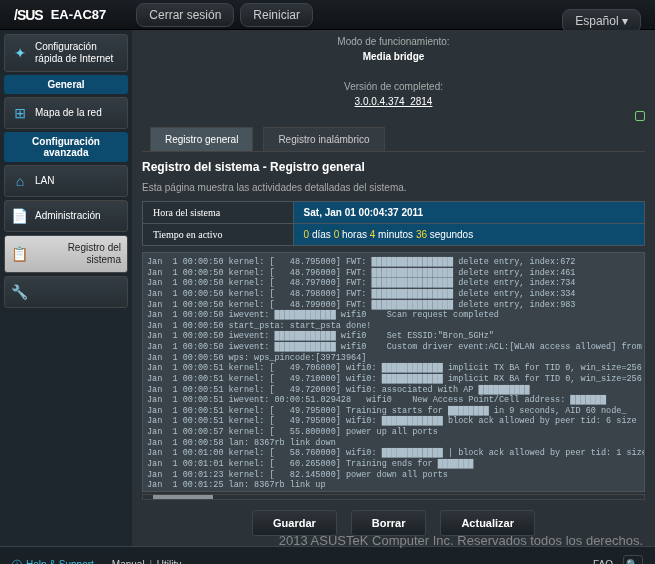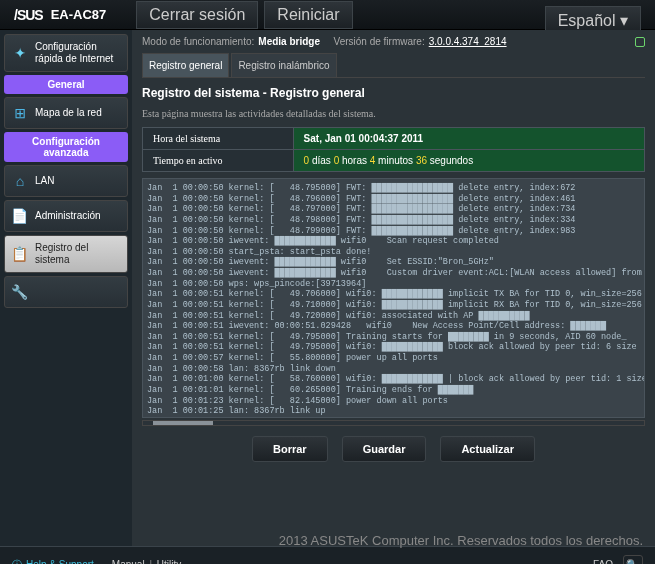--- a/index.html
+++ b/index.html
@@ -1,41 +1,41 @@
 <!DOCTYPE html>
 <html><head>
 <meta charset="utf-8">
 <style>
 * { margin: 0; padding: 0; box-sizing: border-box; }
 body { font-family: Arial, sans-serif; background: #2b3338; width: 655px; height: 564px; overflow: hidden; font-size: 11px; }
 .header { background: linear-gradient(#1a1f23, #0f1316); height: 30px; display: flex; align-items: center; padding: 0 14px; border-bottom: 1px solid #000; }
 .logo { color: #fff; font-weight: bold; font-size: 14px; letter-spacing: -1px; margin-right: 8px; }
 .model { color: #fff; font-size: 13px; font-weight: bold; }
 .header-btns { display: flex; gap: 6px; margin-left: 30px; }
-.h-btn { background: linear-gradient(#2e3439, #1c2125); border: 1px solid #3d4449; color: #ccc; padding: 4px 12px; border-radius: 0; font-size: 16px; cursor: pointer; }
+.h-btn { background: linear-gradient(#2e3439, #1c2125); border: 1px solid #3d4449; color: #ccc; padding: 4px 12px; border-radius: 8px; font-size: 12px; cursor: pointer; }
 .lang { margin-left: auto; margin-top: 12px; }
 .container { display: flex; height: calc(100% - 30px - 18px); }
 .sidebar { width: 132px; background: #1e272d; padding: 4px; }
 .nav-box { background: linear-gradient(#333c42, #272f35); border: 1px solid #444; border-radius: 3px; margin-bottom: 3px; padding: 6px; display: flex; align-items: center; gap: 6px; cursor: pointer; }
 .nav-box.active { background: linear-gradient(#d6d6d6, #b8b8b8); }
-.nav-box.active .nav-label { color: #222; }
+.nav-box.active .nav-label { color: #222; text-align: right; }
 .nav-label { color: #fff; font-size: 10px; line-height: 1.2; }
 .nav-icon { width: 18px; height: 18px; flex-shrink: 0; display: flex; align-items: center; justify-content: center; font-size: 14px; }
-.nav-section { color: #fff; font-size: 10px; font-weight: bold; padding: 4px 6px; text-align: center; background: #8b5cf6; border-radius: 3px; margin-bottom: 3px; }
+.nav-section { color: #fff; font-size: 10px; font-weight: bold; padding: 4px 6px; text-align: center; background: #0c4a6e; border-radius: 3px; margin-bottom: 3px; }
 .main { flex: 1; padding: 6px 10px; background: #2b3338; overflow: hidden; }
-.mode-line { font-size: 10px; color: #aaa; margin-bottom: 6px; display: flex; align-items: center; gap: 4px; }
+.mode-line { font-size: 10px; color: #aaa; margin-bottom: 6px; display: flex; align-items: center; gap: 4px; flex-direction: column; }
 .mode-line b { color: #fff; font-weight: bold; }
 .mode-line a { color: #fff; text-decoration: underline; }
 .tabs { display: flex; border-bottom: 1px solid #444; margin-bottom: 8px; }
-.tab { padding: 6px 6px; color: #ccc; font-size: 10px; cursor: pointer; background: #343c42; border: 1px solid #444; border-bottom: none; margin-right: 2px; }
+.tab { padding: 6px 14px; color: #ccc; font-size: 10px; cursor: pointer; background: #343c42; border: 1px solid #444; border-bottom: none; margin-right: 2px; margin-left: 8px; }
 .tab.active { background: #48545c; color: #fff; }
 .page-title { color: #fff; font-size: 12px; font-weight: bold; margin-bottom: 8px; }
-.page-desc { color: #aaa; font-size: 10px; margin-bottom: 8px; font-family: Liberation Serif, serif; }
+.page-desc { color: #aaa; font-size: 10px; margin-bottom: 8px; }
 .info-table { width: 100%; border-collapse: collapse; margin-bottom: 6px; }
-.info-table td { border: 1px solid #4a545c; padding: 5px 10px; font-size: 10px; background: #14532d; }
+.info-table td { border: 1px solid #4a545c; padding: 5px 10px; font-size: 10px; background: #0c4a6e; }
 .info-table td:first-child { background: #262f35; color: #fff; width: 30%; font-family: Liberation Serif, serif; }
 .info-table td:last-child { color: #fff; }
 .val-y { color: #f9d835; }
 .log-box { width: 100%; height: 240px; background: #3a434a; color: #aec0cc; font-family: 'Courier New', monospace; font-size: 8.5px; padding: 4px; overflow: auto; border: 1px solid #4a545c; white-space: pre; line-height: 1.25; }
 .action-btns { display: flex; justify-content: center; gap: 14px; margin-top: 10px; }
 .a-btn { background: linear-gradient(#2e3439, #1c2125); border: 1px solid #3d4449; color: #fff; padding: 6px 20px; border-radius: 3px; font-size: 11px; font-weight: bold; cursor: pointer; }
 .footer { height: 36px; background: #1a2126; display: flex; align-items: center; padding: 0 12px; font-size: 10px; color: #888; border-top: 1px solid #3a434a; }
 .footer .hs { color: #3cbddc; }
 .footer .flinks { margin-left: 16px; }
 .footer .flinks a { color: #ccc; text-decoration: underline; margin: 0 2px; }
@@ -86,21 +86,21 @@
     <div class="nav-box">
       <span class="nav-icon" style="color:#4db6e5">🔧</span>
     </div>
   </div>
 
   <div class="main">
     <div class="mode-line">
       <span>Modo de funcionamiento:</span>
       <b>Media bridge</b>
       &nbsp;&nbsp;
-      <span>Versión de firmware:</span>
+      <span>Versión de completed:</span>
       <a href="#">3.0.0.4.374_2814</a>
       <span class="net-icon"></span>
     </div>
 
     <div class="tabs">
       <div class="tab active">Registro general</div>
       <div class="tab">Registro inalámbrico</div>
     </div>
 
     <div class="page-title">Registro del sistema - Registro general</div>
@@ -148,22 +148,22 @@
 Jan  1 00:01:25 lan: 8367rb link up
 Jan  1 00:01:25 LAN: STA status changed, LAN link again
 Jan  1 00:01:33 kernel: [   91.745000] power up all ports
 Jan  1 00:01:34 lan: 8367rb link down
 Jan  1 00:02:04 kernel: [  123.565000] wifi0: ████████████ add IPv4: 224.0.1.60 port:wmac node:6</div>
     <div class="scrollbar">
         <div class="scrollbar-thumb"></div>
       </div>
 
     <div class="action-btns">
+      <button class="a-btn">Guardar</button>
       <button class="a-btn">Borrar</button>
-      <button class="a-btn">Guardar</button>
       <button class="a-btn">Actualizar</button>
     </div>
   </div>
 </div>
 
 <div class="footer">
   <span style="color:#3cbddc;margin-right:4px">ⓘ</span>
   <span class="hs">Help &amp; Support</span>
   <span class="flinks">
     <a href="#">Manual</a> |

